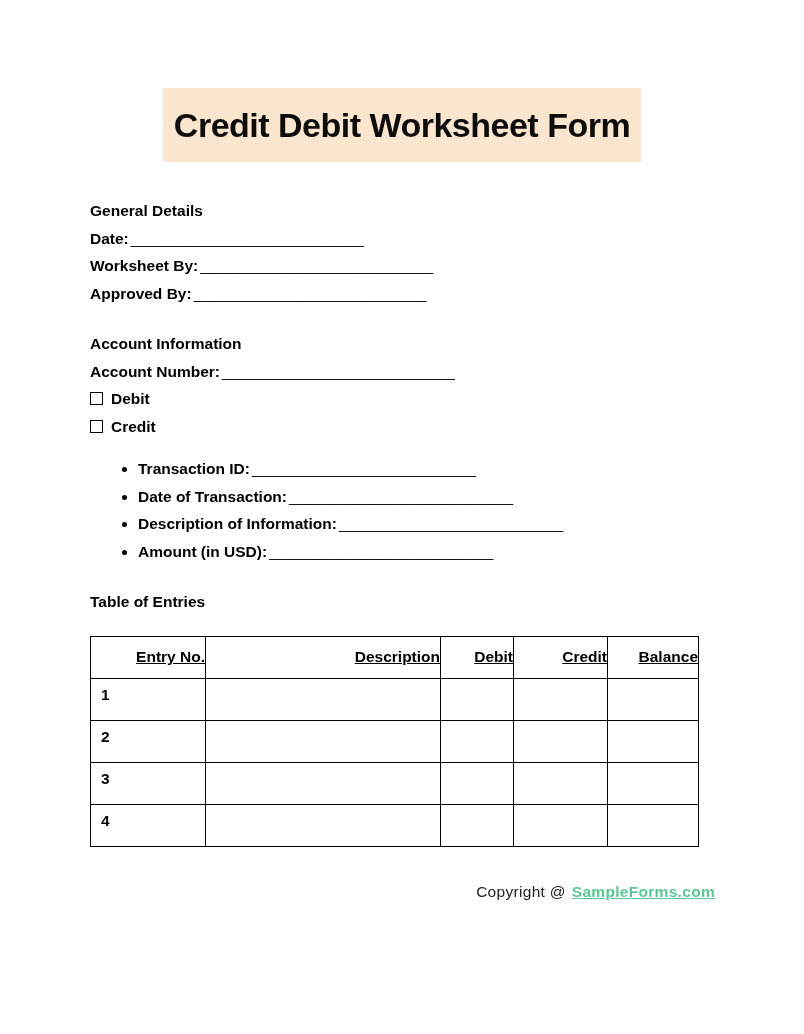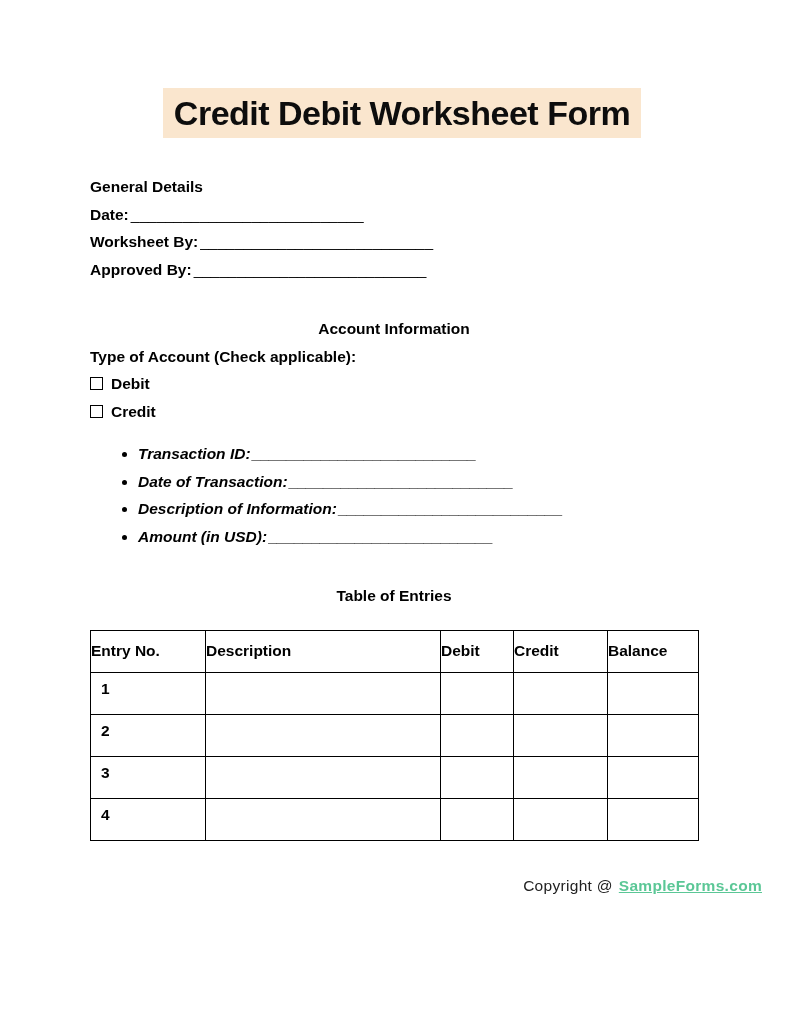--- a/index.html
+++ b/index.html
@@ -8,55 +8,56 @@
   body {
     width:804px; height:1034px; background:#fff; color:var(--text);
     font-family:"Liberation Sans", sans-serif; overflow:hidden;
   }
   .page { position:relative; width:804px; height:1034px; }
 
   .title-wrap { padding-top:88px; text-align:center; }
   .form-title {
     display:inline-block; background:var(--title-bg);
     font-size:34px; font-weight:700; line-height:42px;
-    padding:4px 11px; letter-spacing:-0.5px; color:#0d0d0d;
+    padding:16px 11px; letter-spacing:-0.5px; color:#0d0d0d;
   }
 
   .content { margin:35px 106px 0 90px; width:608px; font-size:15.5px; }
   .line { margin:0; line-height:27.5px; font-weight:700; white-space:nowrap; }
-  .sec-gap { margin-top:32px;text-align:center; }
+  .sec-gap { margin-top:23px; }
   .fill { font-weight:400; margin-left:2px; letter-spacing:0; }
 
   .cb {
     display:inline-block; width:13px; height:13px;
     border:1.6px solid #000; vertical-align:-1px; margin-right:8px;
     background:#fff;
   }
 
   ul.bullets { margin:15px 0 0; padding-left:48px; }
-  ul.bullets li { line-height:27.5px; font-weight:700; white-space:nowrap;font-style:italic; }
+  ul.bullets li { line-height:27.5px; font-weight:700; white-space:nowrap; }
 
   table.entries {
     border-collapse:collapse; margin-top:20px; width:608px;
     table-layout:fixed; font-size:15.5px;
   }
   table.entries th, table.entries td { border:1px solid #000; }
   table.entries th {
-    height:42px; font-weight:700; text-align:left; vertical-align:middle;
+    height:42px; font-weight:700; text-align:right; vertical-align:middle;
     padding:0;
+    text-decoration:underline;
   }
   table.entries td {
     height:42px; vertical-align:top; text-align:left;
     padding:7px 0 0 10px; font-weight:700;
   }
   .col-entry { width:115px; } .col-desc { width:235px; }
   .col-debit { width:73px; } .col-credit { width:94px; } .col-bal { width:91px; }
 
   .footer {
-    margin-top:36px; text-align:right; padding-right:42px;
+    margin-top:36px; text-align:right; padding-right:89px;
     font-size:15.5px; color:#222; letter-spacing:0.3px;
   }
   .site-link {
     color:var(--link-green); font-weight:700; text-decoration:underline;
     margin-left:6px; cursor:pointer;
   }
 </style>
 </head>
 <body>
 
@@ -67,21 +68,21 @@
   </div>
 
   <div class="content">
 
     <p class="line">General Details</p>
     <p class="line"><span>Date:</span><span class="fill">___________________________</span></p>
     <p class="line"><span>Worksheet By:</span><span class="fill">___________________________</span></p>
     <p class="line"><span>Approved By:</span><span class="fill">___________________________</span></p>
 
     <p class="line sec-gap">Account Information</p>
-    <p class="line">Type of Account (Check applicable):</p>
+    <p class="line"><span>Account Number:</span><span class="fill">___________________________</span></p>
     <p class="line"><span class="cb"></span><span>Debit</span></p>
     <p class="line"><span class="cb"></span><span>Credit</span></p>
 
     <ul class="bullets">
       <li><span>Transaction ID:</span><span class="fill">__________________________</span></li>
       <li><span>Date of Transaction:</span><span class="fill">__________________________</span></li>
       <li><span>Description of Information:</span><span class="fill">__________________________</span></li>
       <li><span>Amount (in USD):</span><span class="fill">__________________________</span></li>
     </ul>
 

